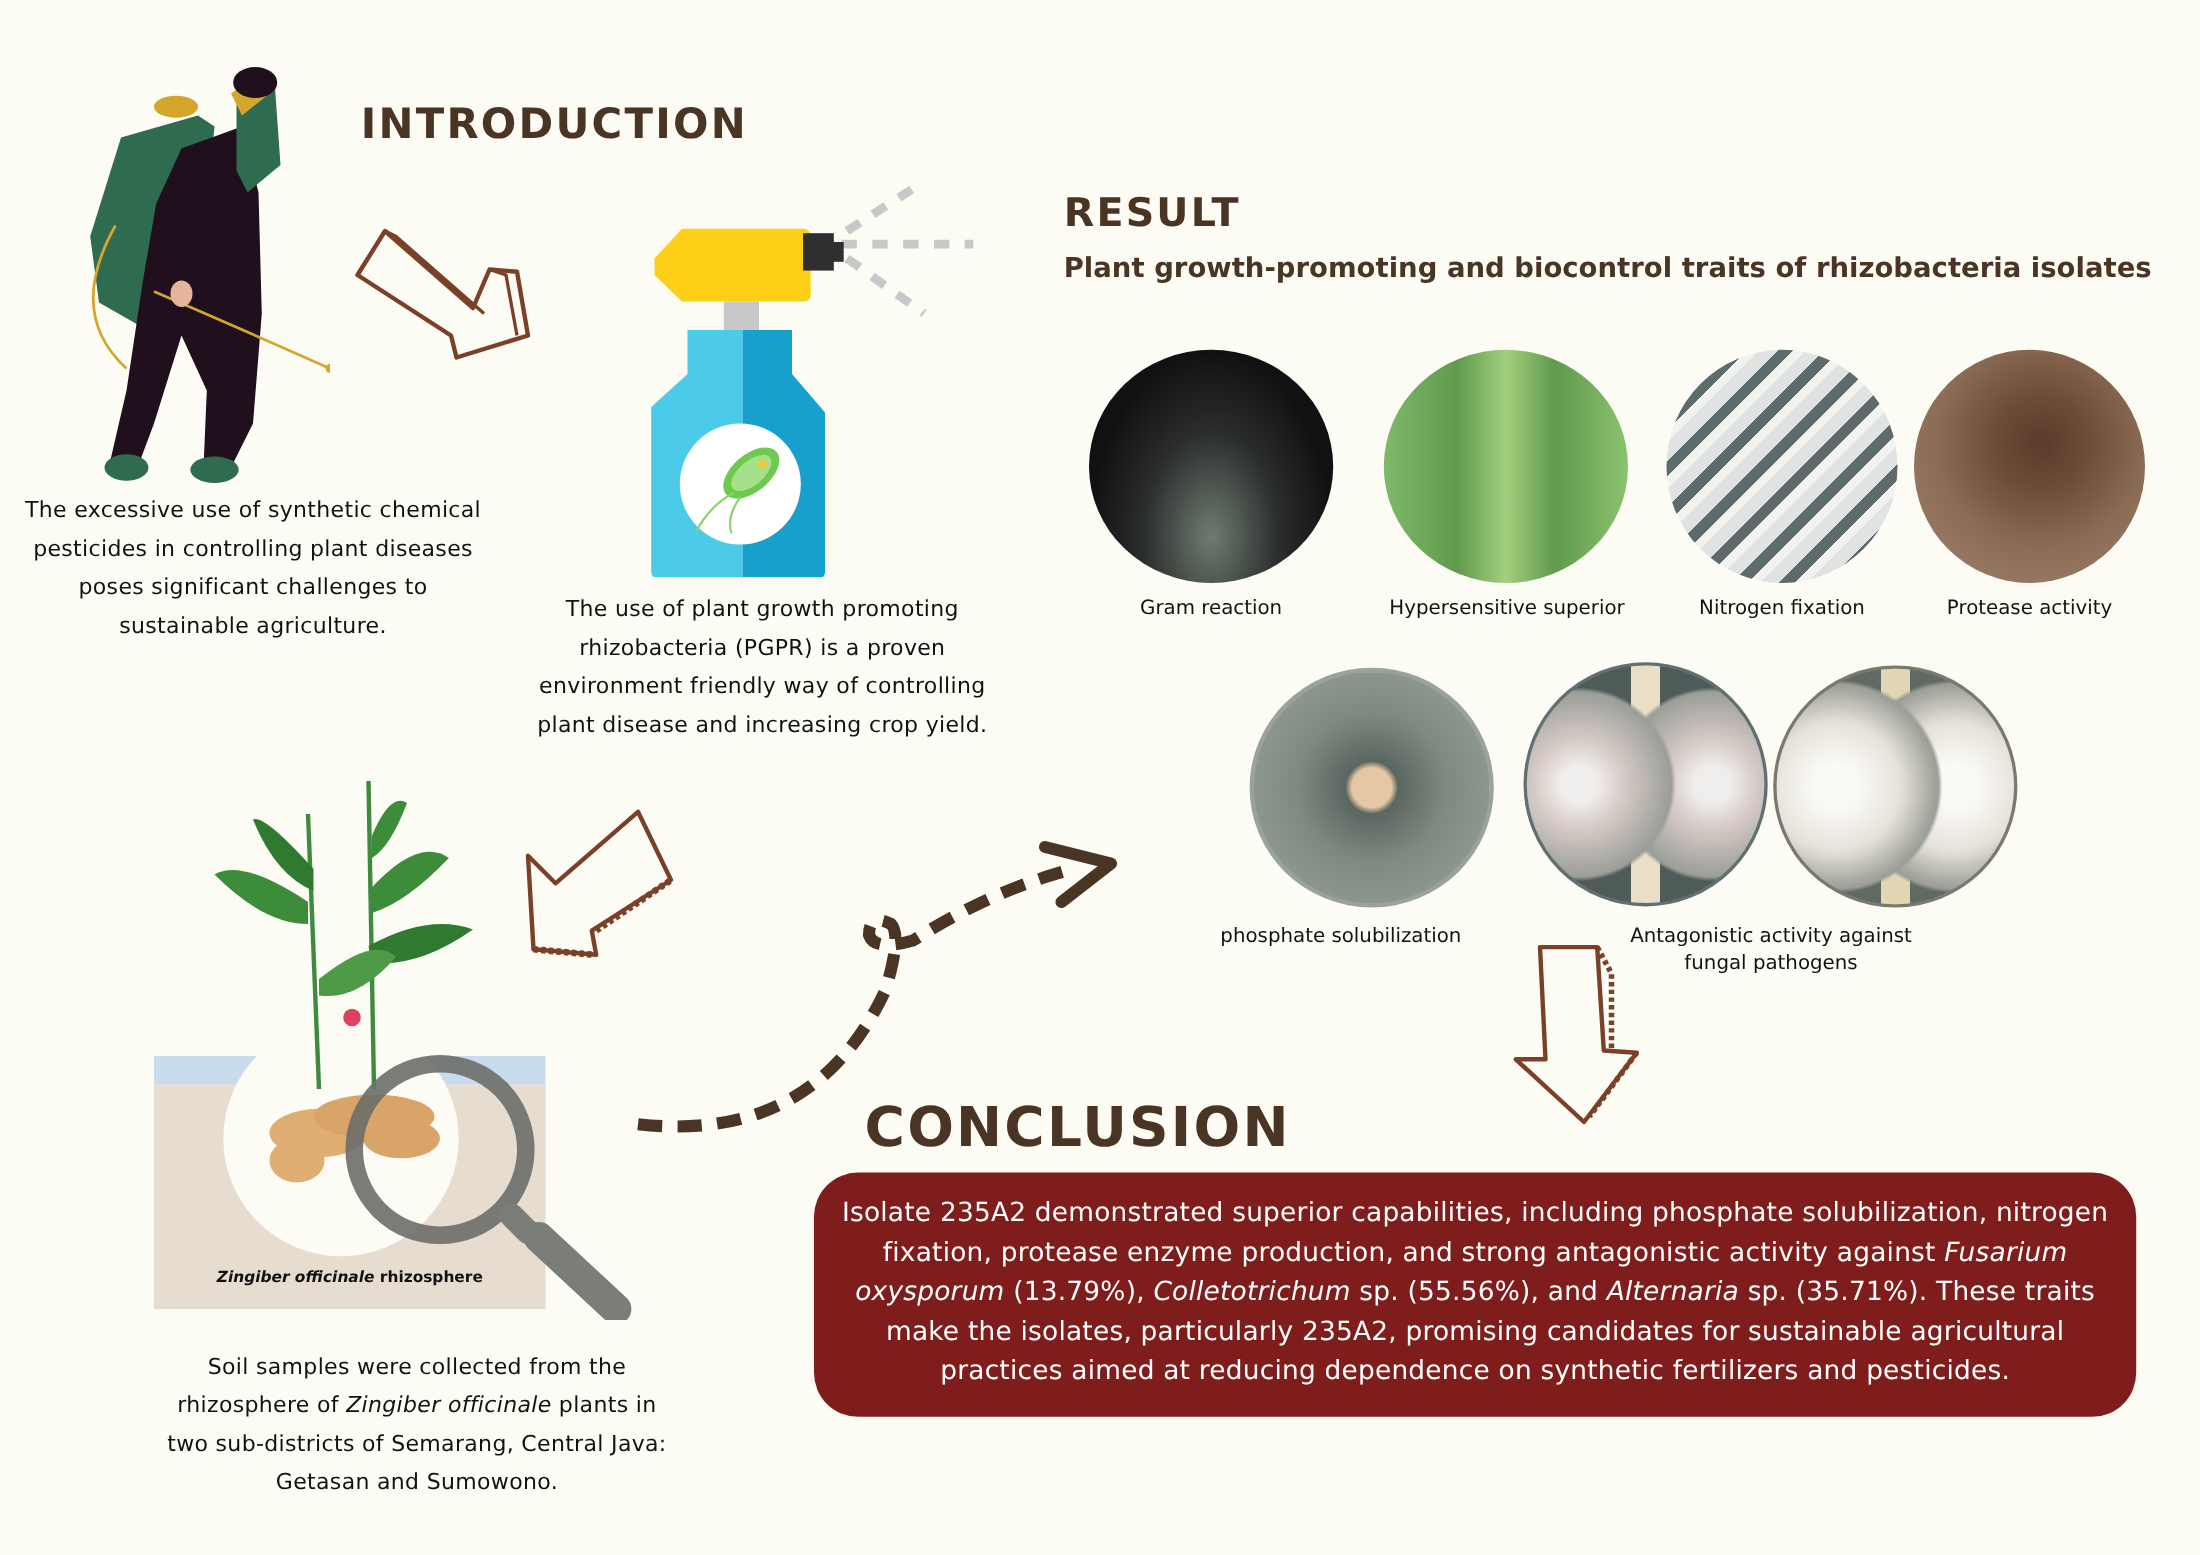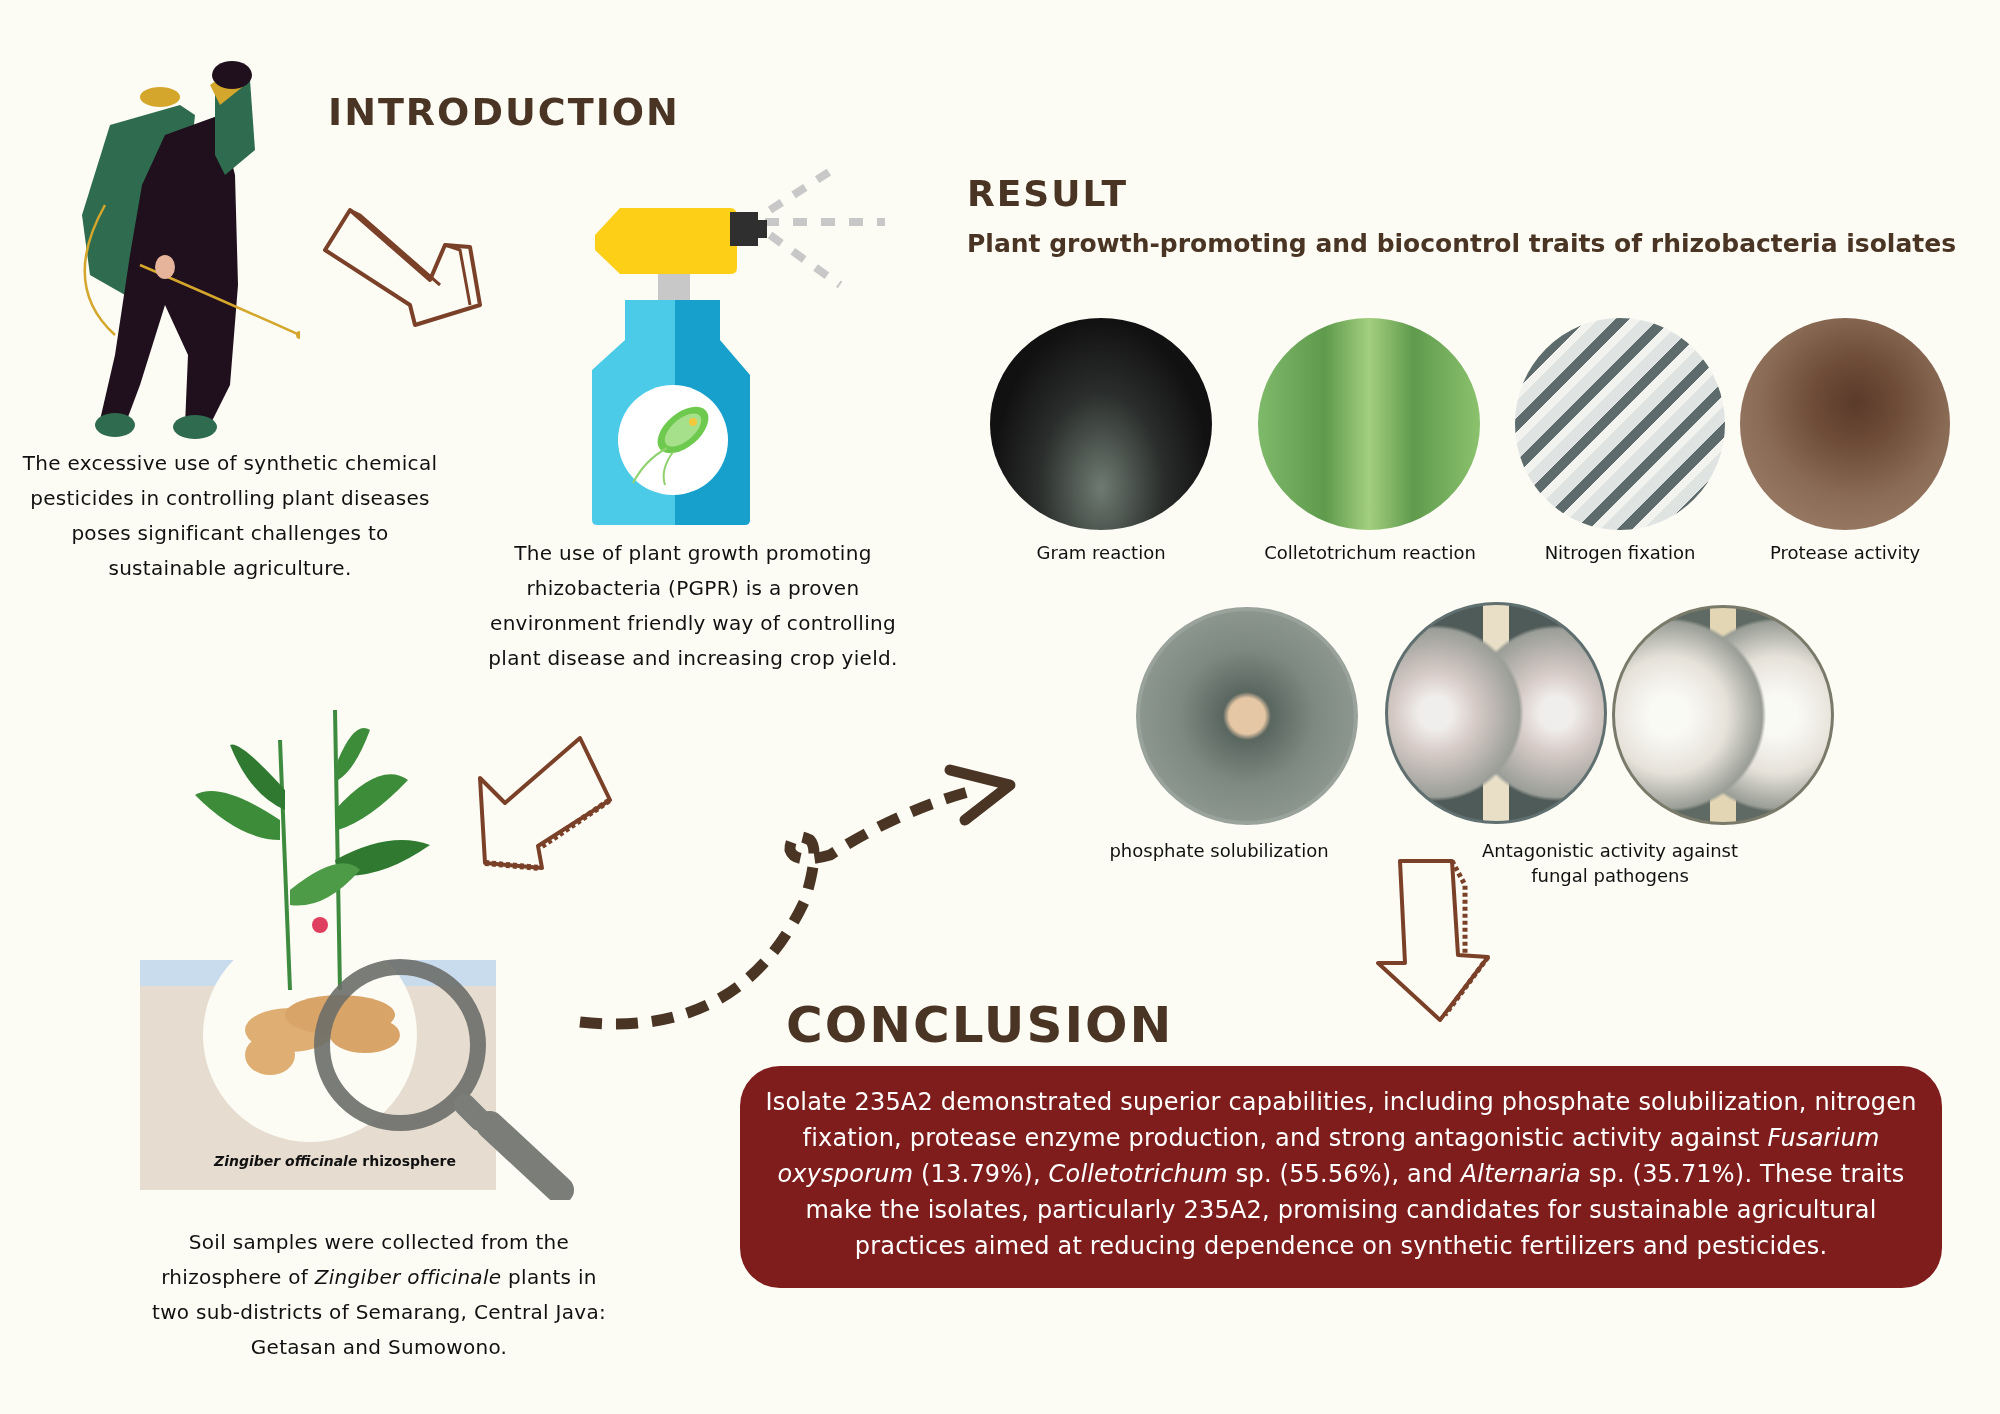--- a/index.html
+++ b/index.html
@@ -97,21 +97,21 @@
     <ellipse cx="150" cy="330" rx="45" ry="22" fill="#deae72"></ellipse>
     <ellipse cx="200" cy="315" rx="55" ry="20" fill="#d9a467"></ellipse>
     <ellipse cx="130" cy="355" rx="25" ry="20" fill="#deae72"></ellipse>
     <ellipse cx="225" cy="335" rx="35" ry="18" fill="#d9a467"></ellipse>
 
     <circle cx="260" cy="345" r="78" fill="none" stroke="#6b6e69" stroke-width="16" opacity="0.9"></circle>
     <path d="M350 425 L420 490" stroke="#7a7d78" stroke-width="28" stroke-linecap="round"></path>
     <path d="M325 405 L340 420" stroke="#7a7d78" stroke-width="22" stroke-linecap="round"></path>
   </svg>
 </div>
-<div class="abs" style="left:140px;top:1153px;width:356px;text-align:center;font-size:14px;font-weight:bold;color:#111;margin-left:17px;">
+<div class="abs" style="left:140px;top:1153px;width:356px;text-align:center;font-size:14px;font-weight:bold;color:#111;">
   <em>Zingiber officinale</em><span> rhizosphere</span>
 </div>
 
 <div class="abs body-text" style="left:144px;top:1225px;width:470px;text-align:center;">
   <span>Soil samples were collected from the rhizosphere of </span><em>Zingiber officinale</em><span> plants in two sub-districts of Semarang, Central Java: Getasan and Sumowono.</span>
 </div>
 
 <div class="abs" style="left:570px;top:730px;width:480px;height:320px;">
   <svg width="480" height="320" viewBox="0 0 480 320">
     <path d="M10 292 Q170 310 235 170 Q250 120 240 110 Q220 100 220 120 Q225 135 260 125 Q330 80 405 60" fill="none" stroke="#4a3525" stroke-width="11" stroke-dasharray="22,14"></path>
@@ -121,21 +121,21 @@
 
 <div class="abs heading" style="left:967px;top:173px;font-size:36px;">RESULT</div>
 <div class="abs" style="left:967px;top:229px;font-size:25px;font-weight:bold;color:#4a3525;">Plant growth-promoting and biocontrol traits of rhizobacteria isolates</div>
 
 <div class="photo" style="left:990px;top:318px;width:222px;height:212px;background:radial-gradient(ellipse at 50% 80%, #6e7b72 0%, #2a2d2b 40%, #111 70%);"></div>
 <div class="photo" style="left:1258px;top:318px;width:222px;height:212px;background:linear-gradient(90deg,#7fb96a 0%,#5f9a4d 30%,#a3cf7e 50%,#5f9a4d 70%,#8bc26d 100%);"></div>
 <div class="photo" style="left:1515px;top:318px;width:210px;height:212px;background:repeating-linear-gradient(135deg,#dfe3e2 0 12px,#5d6b6c 12px 22px,#f2f2ee 22px 30px);"></div>
 <div class="photo" style="left:1740px;top:318px;width:210px;height:212px;background:radial-gradient(circle at 55% 40%, #5a3a2a 0%, #6e4c38 25%, #8a6b55 55%, #a48570 100%);"></div>
 
 <div class="abs caption" style="left:990px;top:542px;width:222px;">Gram reaction</div>
-<div class="abs caption" style="left:1240px;top:542px;width:260px;">Colletotrichum reaction</div>
+<div class="abs caption" style="left:1240px;top:542px;width:260px;">Hypersensitive superior</div>
 <div class="abs caption" style="left:1510px;top:542px;width:220px;">Nitrogen fixation</div>
 <div class="abs caption" style="left:1735px;top:542px;width:220px;">Protease activity</div>
 
 <div class="photo" style="left:1136px;top:607px;width:222px;height:218px;border:4px solid #9aa29c;background:radial-gradient(circle at 50% 50%, #e6c7a5 0%, #e6c7a5 12%, #5a6660 16%, #7e8981 45%, #9ba59e 100%);"></div>
 <div class="photo" style="left:1385px;top:602px;width:222px;height:222px;border:3px solid #607070;background:radial-gradient(circle at 22% 50%, #f0eeec 0 8%, #d7cbc7 20%, #9b9e98 42%, transparent 44%),radial-gradient(circle at 78% 50%, #f0eeec 0 8%, #d7cbc7 20%, #9b9e98 42%, transparent 44%),linear-gradient(90deg,#4f5b58 0 44%,#e8dfc6 44% 56%,#4f5b58 56%);"></div>
 <div class="photo" style="left:1612px;top:605px;width:222px;height:220px;border:3px solid #7a7a6a;background:radial-gradient(circle at 25% 50%, #fafaf5 0 10%, #e6e2da 30%, #9a9e96 48%, transparent 50%),radial-gradient(circle at 75% 50%, #fafaf5 0 10%, #e6e2da 30%, #9a9e96 48%, transparent 50%),linear-gradient(90deg,#5e6a63 0 44%,#e3d6b5 44% 56%,#5e6a63 56%);"></div>
 
 <div class="abs caption" style="left:1079px;top:840px;width:280px;">phosphate solubilization</div>
 <div class="abs caption" style="left:1455px;top:838px;width:310px;line-height:25px;">Antagonistic activity against fungal pathogens</div>
 

